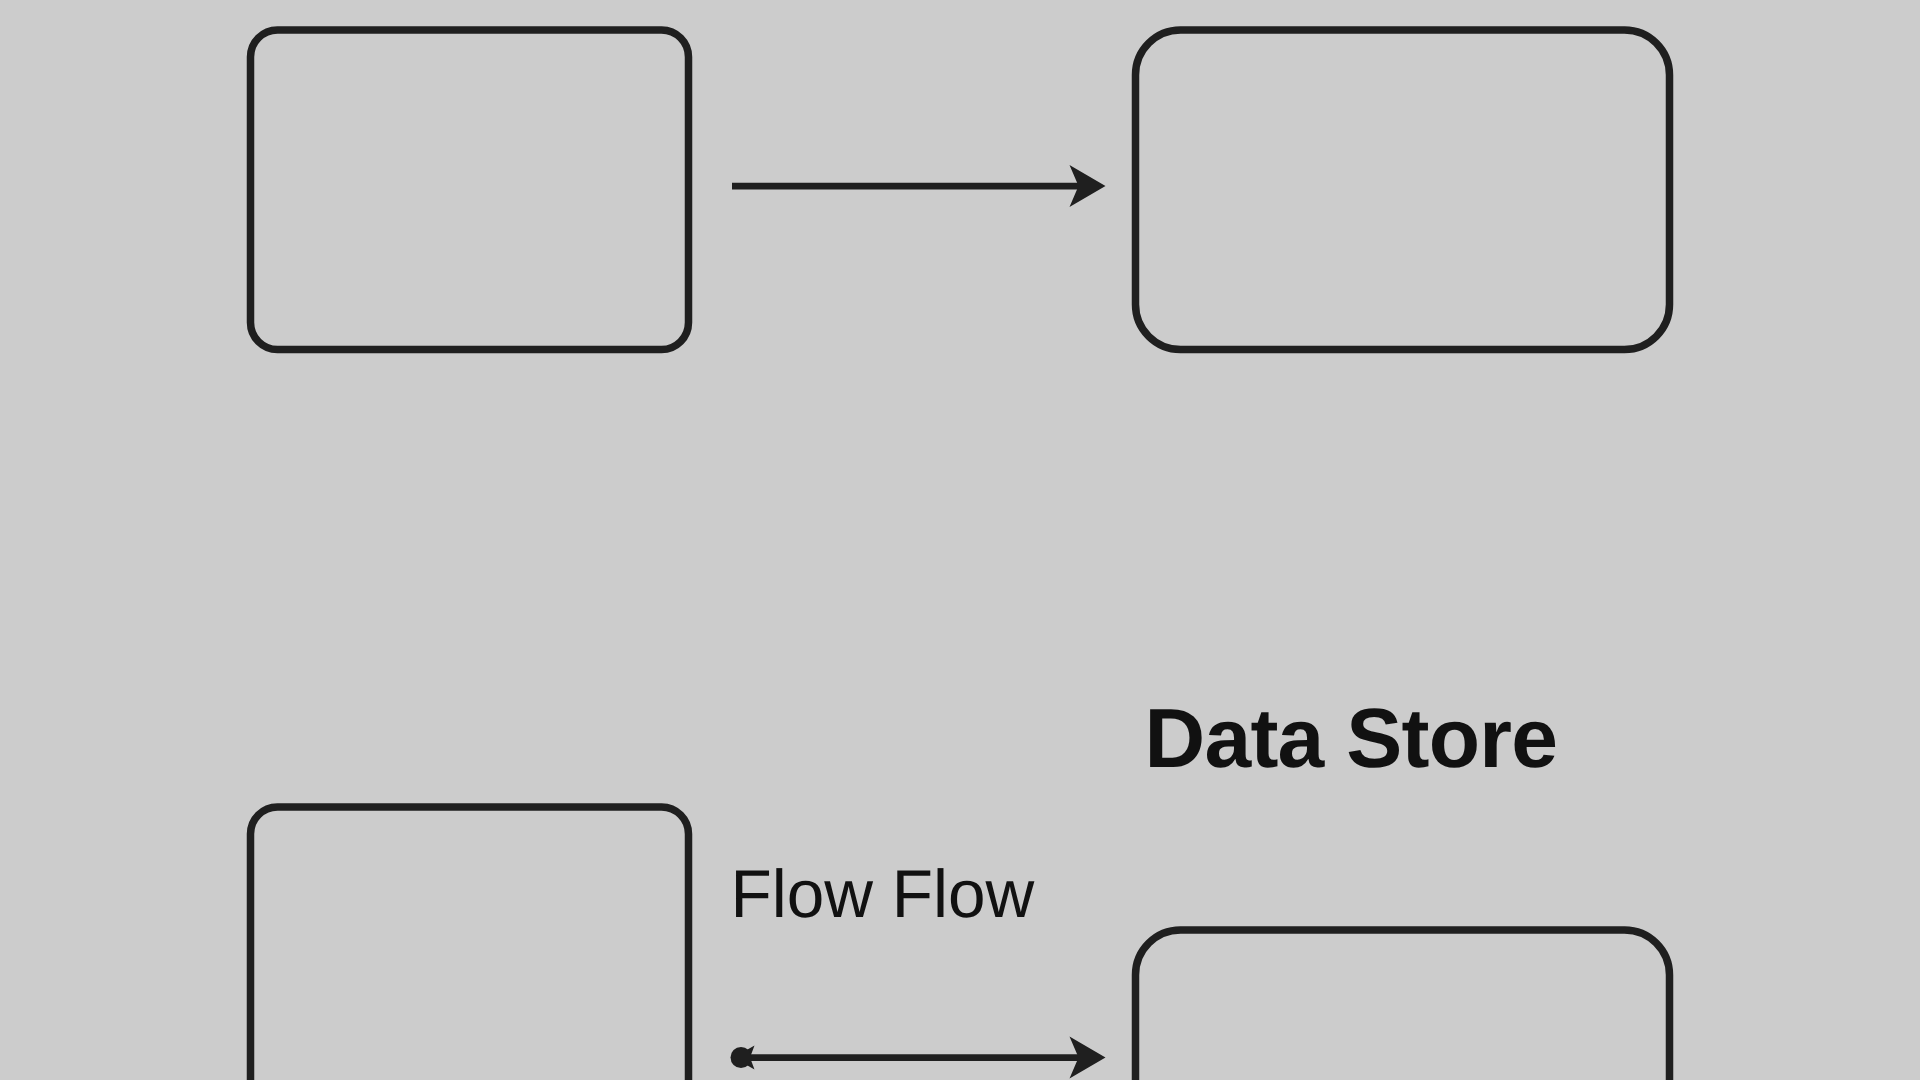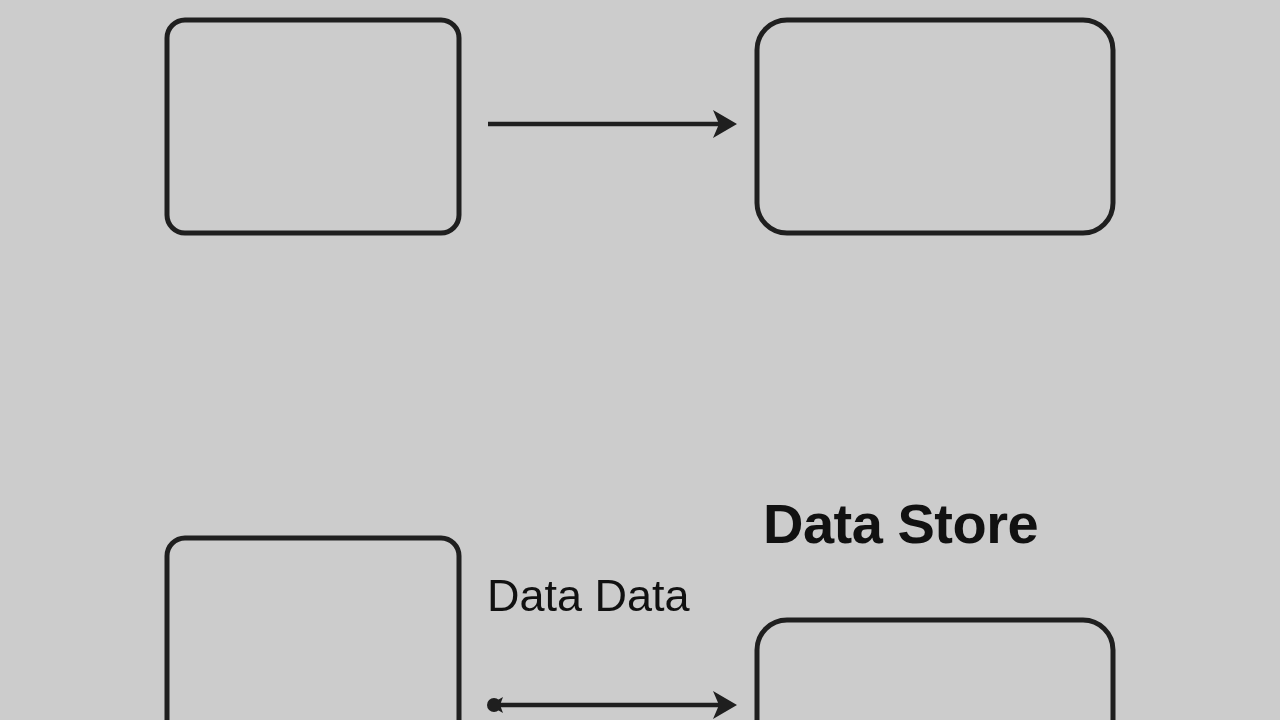--- a/index.html
+++ b/index.html
@@ -85,17 +85,17 @@
     </g>
 
     <g>
       <line class="flow-line" x1="493" y1="705" x2="722" y2="705" stroke="#1f1f1f" stroke-width="4.5"></line>
       <path class="arrow-fill" d="M 489 705 L 503 697 L 500 705 L 503 713 Z" fill="#1f1f1f"></path>
       <circle class="arrow-fill" cx="494" cy="705" r="7" fill="#1f1f1f"></circle>
       <path class="arrow-fill" d="M 737 705 L 713 691 L 719 705 L 713 719 Z" fill="#1f1f1f"></path>
     </g>
   </svg>
 
-  <div class="diagram-label" id="label-data-store" style="left: 763px; top: 496px; font-size: 56px; font-weight: 700; color: rgb(17, 17, 17);">Data Store</div>
+  <div class="diagram-label" id="label-data-store" style="left: 763px; top: 464px; font-size: 56px; font-weight: 700; color: rgb(17, 17, 17);">Data Store</div>
 
-  <div class="diagram-label" id="label-data-flow" style="left: 487px; top: 573px; font-size: 45px; font-weight: 400; color: rgb(17, 17, 17);">Data Data</div>
+  <div class="diagram-label" id="label-data-flow" style="left: 487px; top: 573px; font-size: 45px; font-weight: 400; color: rgb(17, 17, 17);">Flow Flow</div>
 
 </div>
 
 </body></html>

